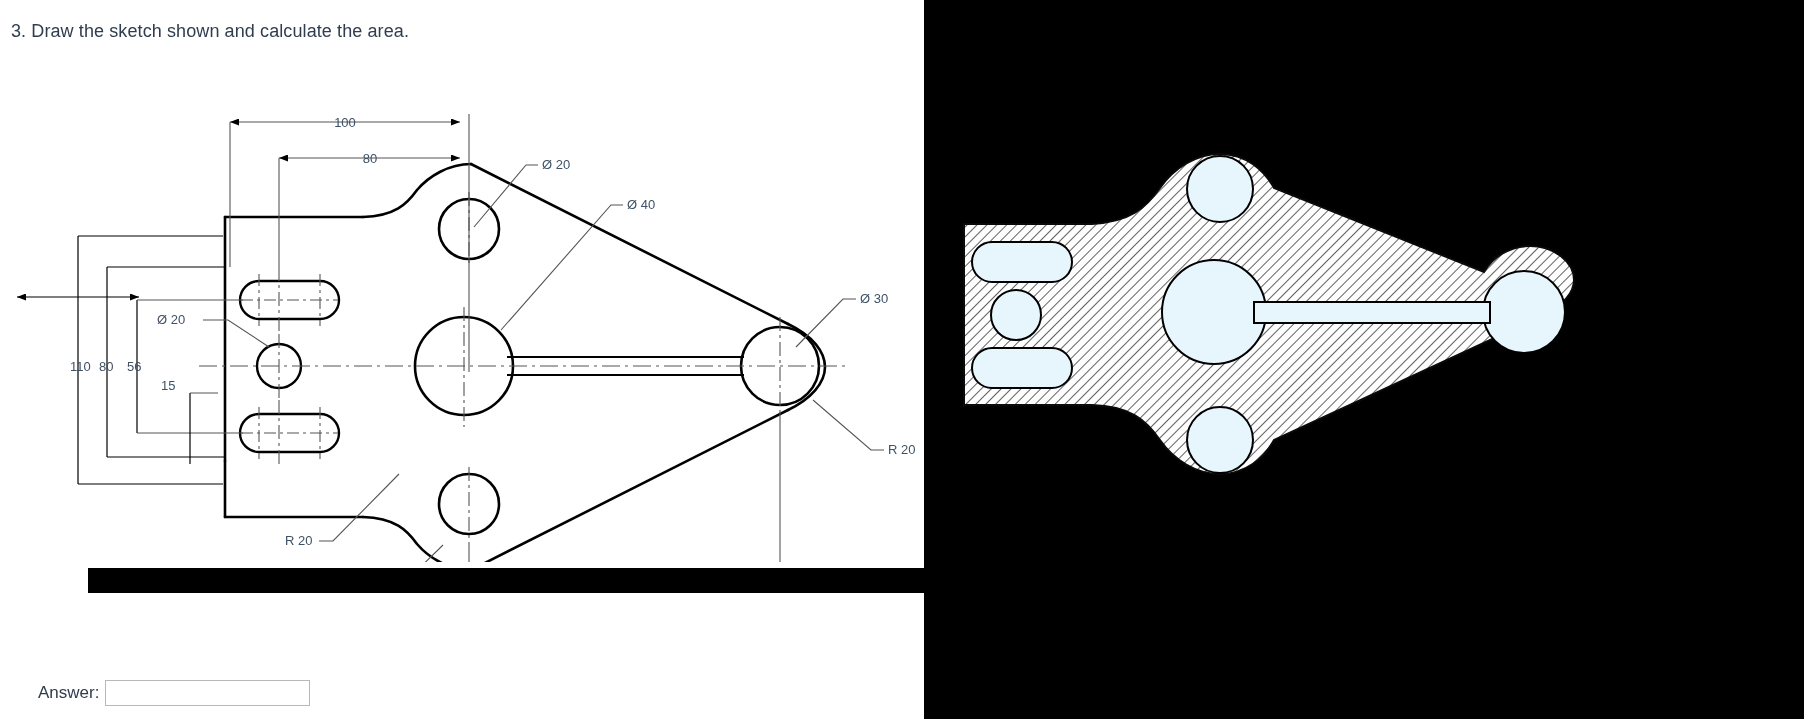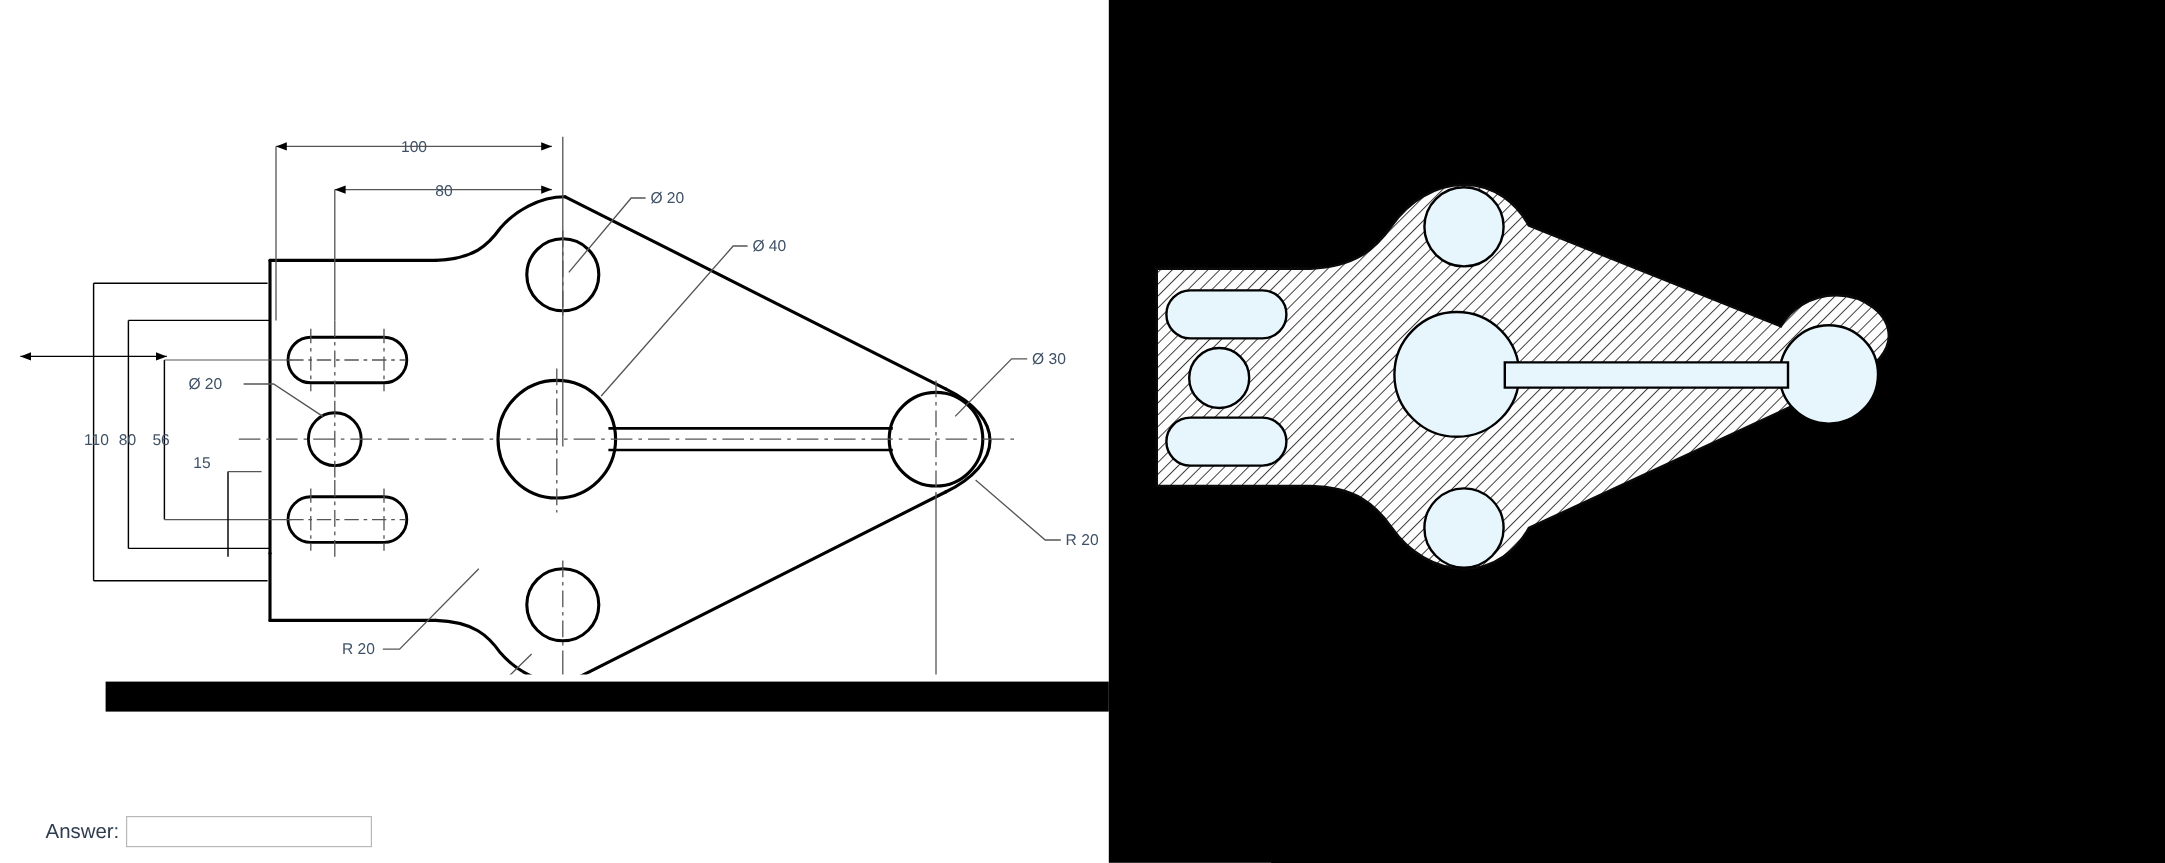--- a/index.html
+++ b/index.html
@@ -23,20 +23,21 @@
   #right-panel{position:absolute;left:924px;top:0;width:880px;height:719px;background:#000000;}
   #render-svg{display:block;}
 </style>
 </head>
 <body>
 
 <div id="root">
 
   <div id="left-panel">
 
+    <div id="question-title">3. Draw the sketch shown and calculate the area.</div>
 
     <div id="drawing-area">
       <svg id="drawing-svg" width="924" height="510" viewBox="0 0 924 510" xmlns="http://www.w3.org/2000/svg">
         <defs>
           <marker id="ar" markerWidth="9" markerHeight="7" refX="9" refY="3.5" orient="auto" markerUnits="userSpaceOnUse">
             <polygon points="0,0 9,3.5 0,7" fill="#000"></polygon>
           </marker>
           <marker id="arS" markerWidth="9" markerHeight="7" refX="0" refY="3.5" orient="auto" markerUnits="userSpaceOnUse">
             <polygon points="9,0 0,3.5 9,7" fill="#000"></polygon>
           </marker>

